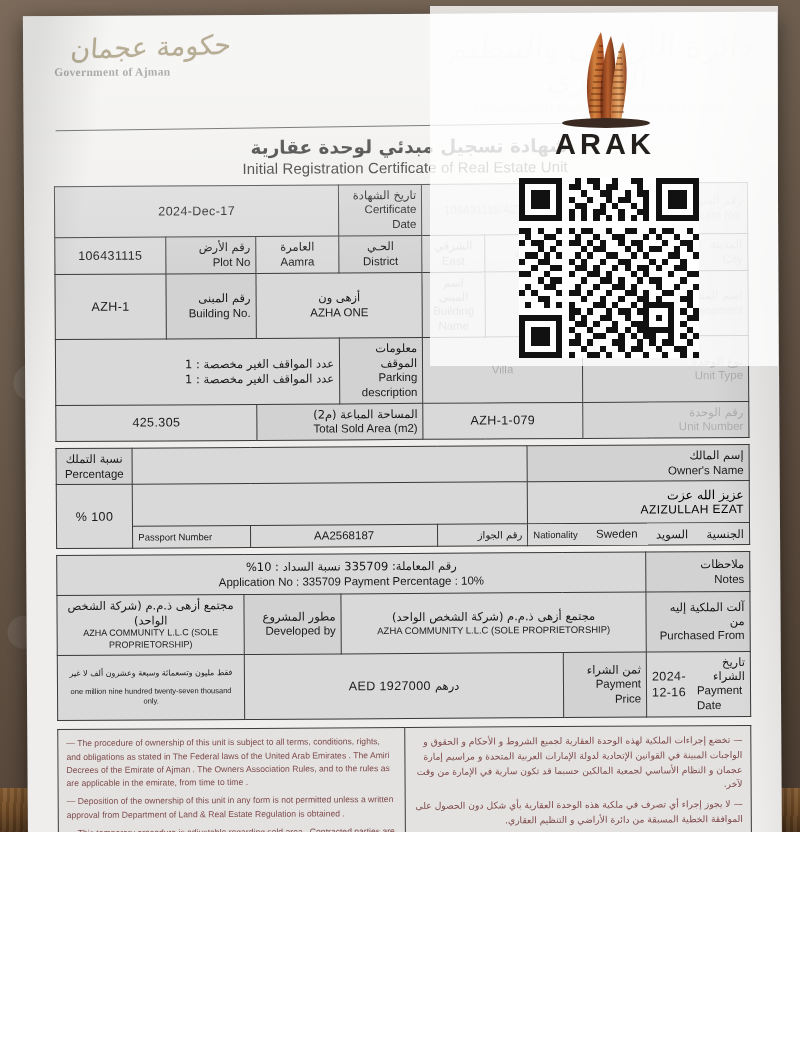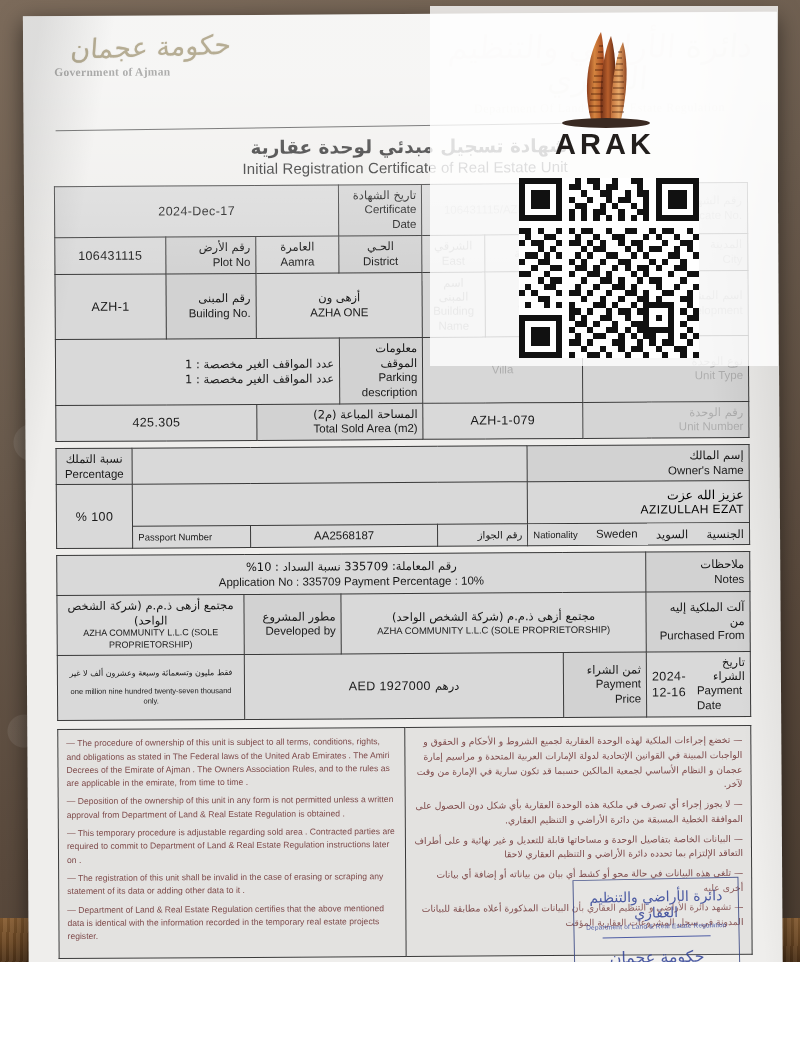--- a/index.html
+++ b/index.html
@@ -7,21 +7,21 @@
   html, body {
     margin: 0; padding: 0;
     width: 800px; height: 1048px;
     overflow: hidden;
     font-family: "Liberation Sans", "DejaVu Sans", sans-serif;
   }
 
   
   .photo-stage {
     position: relative;
-    width: 800px; height: 962px;
+    width: 800px; height: 832px;
     background: #6b5a4a;
     overflow: hidden;
   }
   .bg-pattern {
     position: absolute; inset: 0;
     background:
       radial-gradient(circle at 12% 20%, rgba(255,255,255,.10) 0 14px, transparent 15px),
       radial-gradient(circle at 4% 46%, rgba(255,255,255,.09) 0 18px, transparent 19px),
       radial-gradient(circle at 16% 62%, rgba(255,255,255,.07) 0 12px, transparent 13px),
       radial-gradient(circle at 3% 76%, rgba(255,255,255,.08) 0 16px, transparent 17px),

